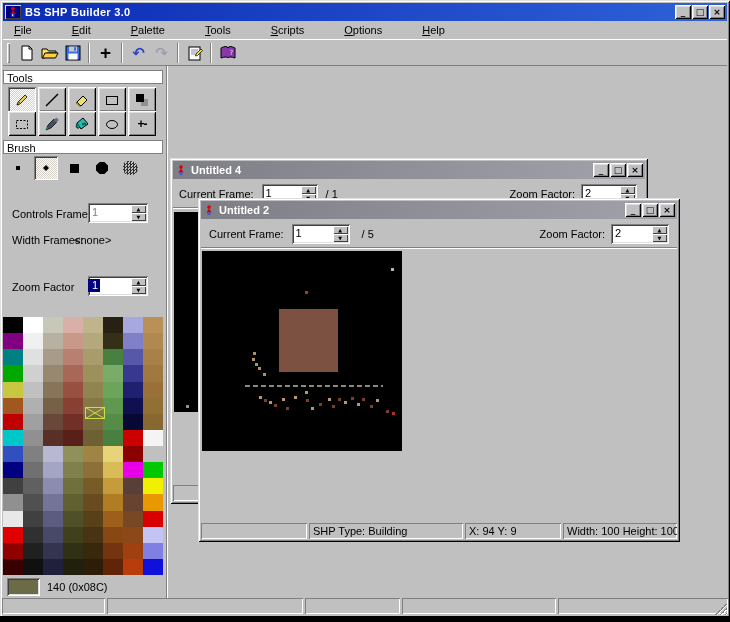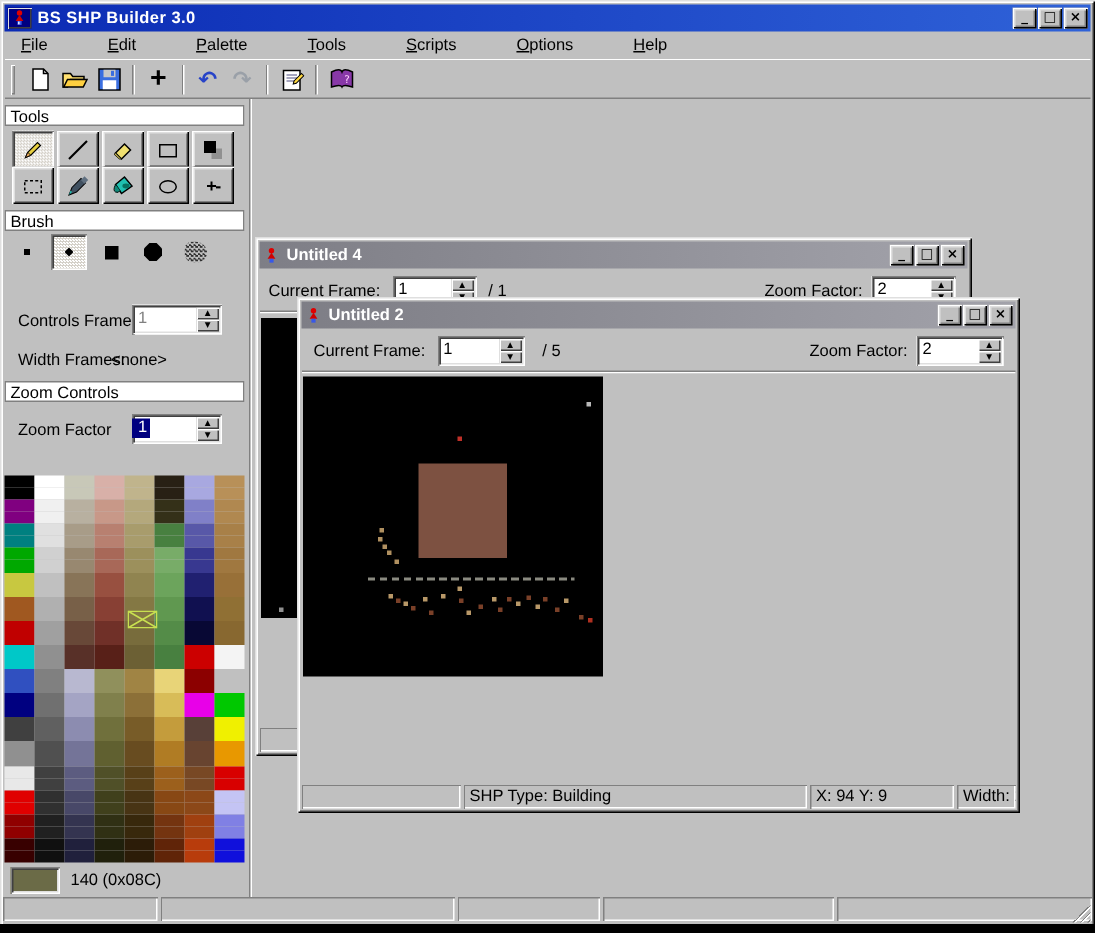--- a/index.html
+++ b/index.html
@@ -241,21 +241,20 @@
   <div class="spin" style="left:86px;top:137px;">
     <span class="spin-val dim">1</span>
     <span class="spin-btns">
       <span class="spin-b">▲</span>
       <span class="spin-b">▼</span>
     </span>
   </div>
   <div class="lbl" style="left:10px;top:168px;">Width Frames:</div>
   <div class="lbl" style="left:72px;top:168px;">&lt;none&gt;</div>
 
-  <div class="hdr" style="top:188px;">Zoom Controls</div>
 
   <div class="lbl" style="left:10px;top:215px;">Zoom Factor</div>
   <div class="spin" style="left:86px;top:210px;">
     <span class="spin-val sel"><span>1</span></span>
     <span class="spin-btns">
       <span class="spin-b">▲</span>
       <span class="spin-b">▼</span>
     </span>
   </div>
 
@@ -648,21 +647,21 @@
       <div class="dot" style="left: 149px; top: 146px; background: rgb(122, 64, 40);"></div>
       <div class="dot" style="left: 155px; top: 152px; background: rgb(184, 152, 104);"></div>
       <div class="dot" style="left: 160px; top: 147px; background: rgb(122, 64, 40);"></div>
       <div class="dot" style="left: 168px; top: 154px; background: rgb(122, 64, 40);"></div>
       <div class="dot" style="left: 174px; top: 148px; background: rgb(184, 152, 104);"></div>
       <div class="dot" style="left: 184px; top: 159px; background: rgb(122, 64, 40);"></div>
       <div class="dot" style="left: 190px; top: 161px; background: rgb(176, 48, 32);"></div>
     </div>
   <div class="child-status">
     <div class="status-pane" style="width:106px;"></div>
-    <div class="status-pane" style="width:229px;">SHP Type: Building</div>
+    <div class="status-pane" style="width:154px;">SHP Type: Building</div>
     <div class="status-pane" style="width:96px;">X: 94 Y: 9</div>
     <div class="status-pane" style="flex:1;">Width: 100 Height: 100</div>
   </div>
 </div>
 
 <div class="abs main-status">
   <div class="status-pane" style="width:103px;"></div>
   <div class="status-pane" style="width:196px;"></div>
   <div class="status-pane" style="width:95px;"></div>
   <div class="status-pane" style="width:154px;"></div>

